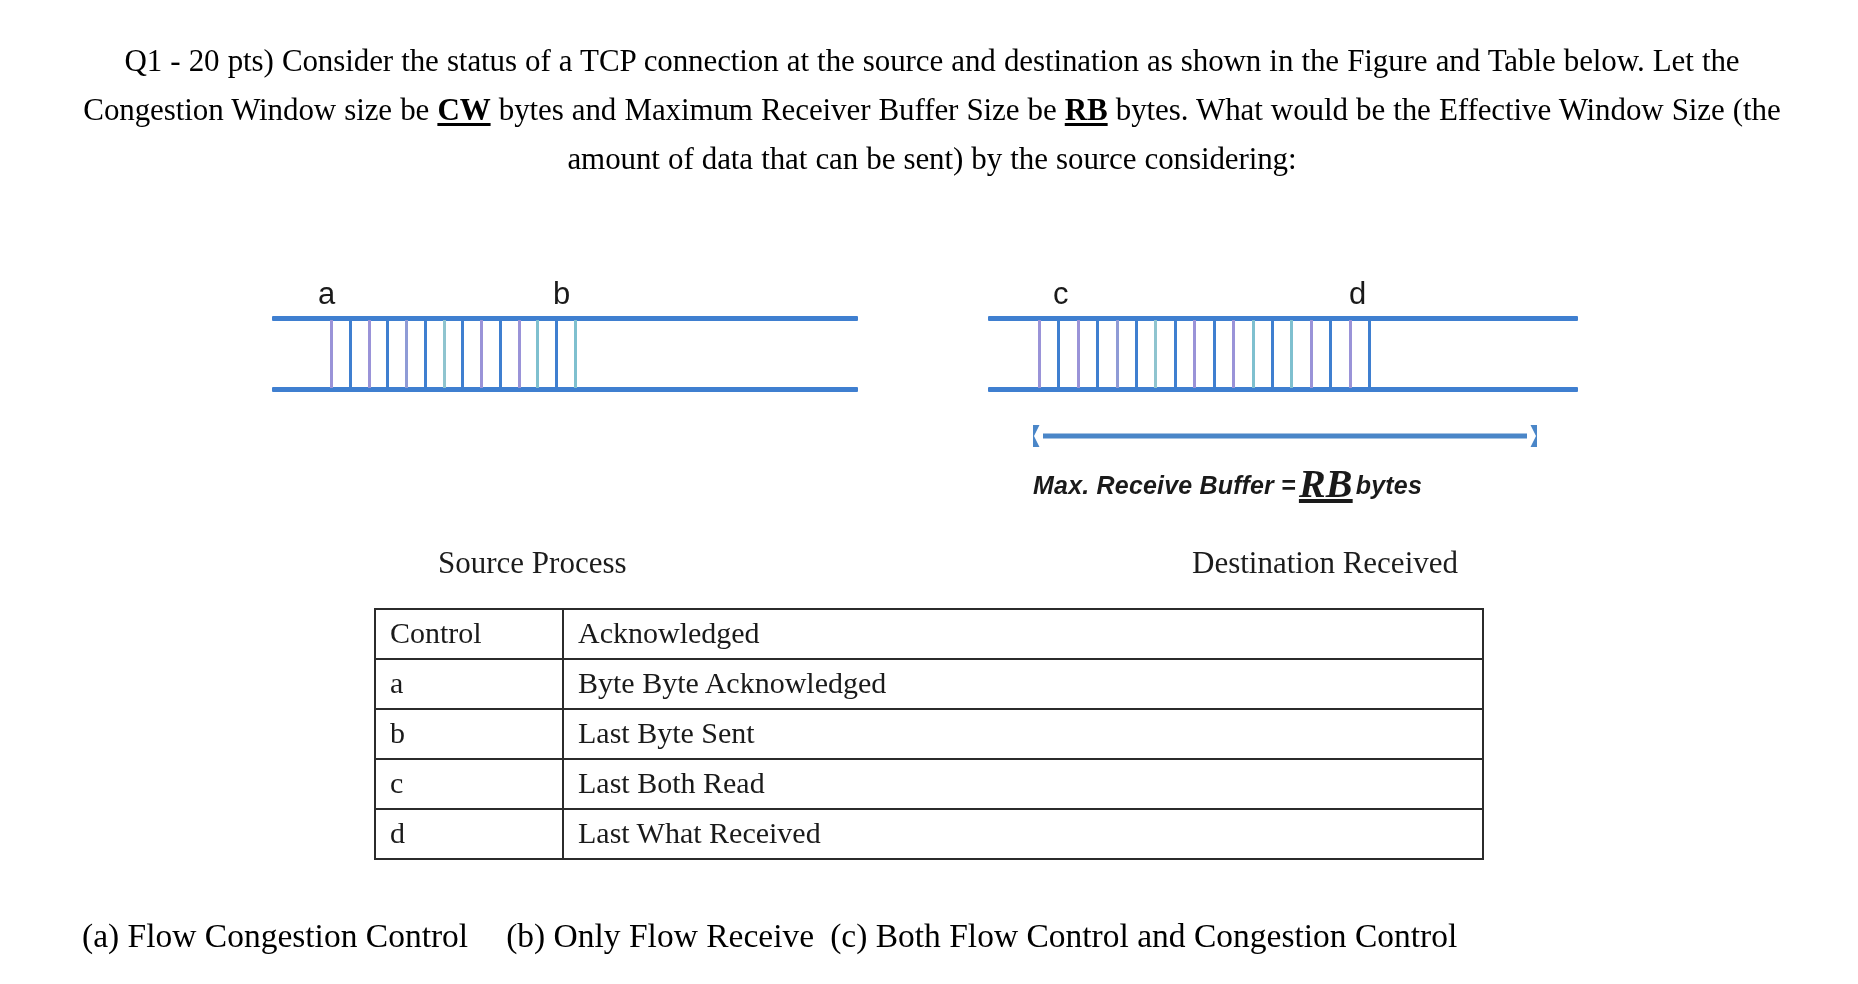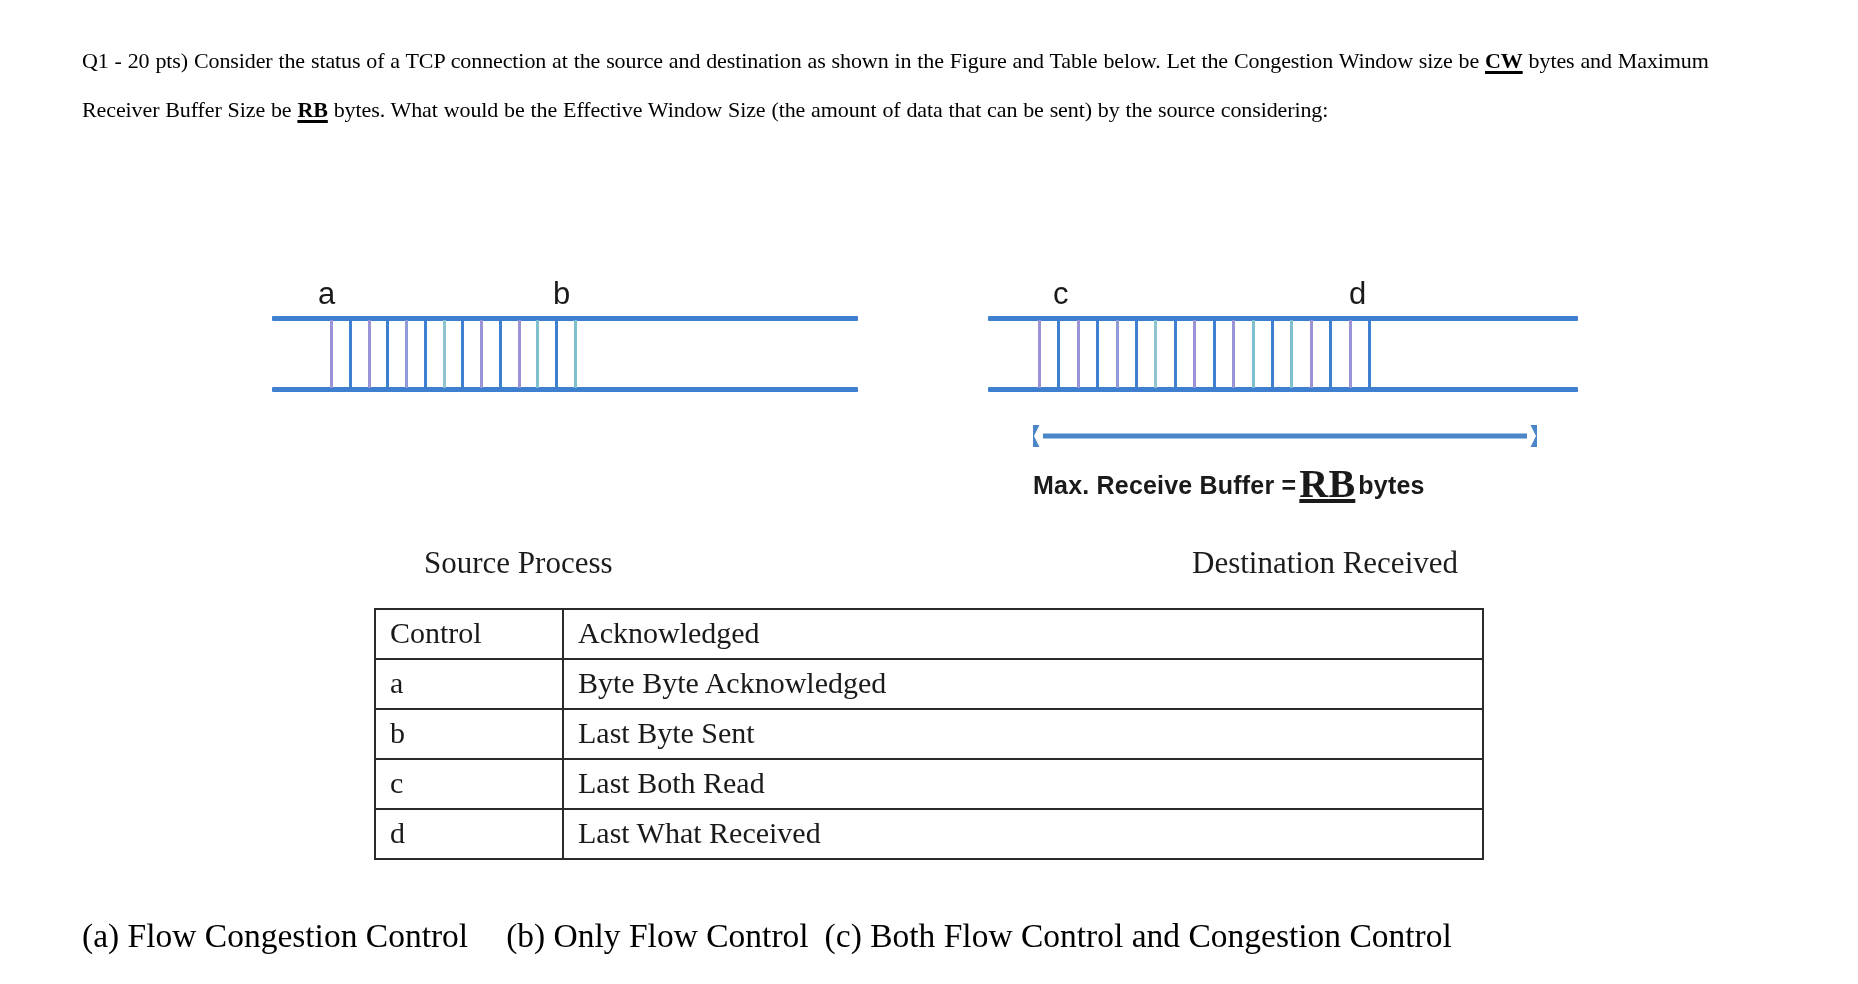--- a/index.html
+++ b/index.html
@@ -17,23 +17,23 @@
     color: #000000;
   }
 
   
   #question-block {
     position: absolute;
     left: 82px;
     top: 36px;
     width: 1700px;
     font-family: "Liberation Serif", serif;
-    font-size: 22px;
+    font-size: 31px;
     line-height: 49px;
-    text-align: left;
+    text-align: center;
     letter-spacing: -0.1px;
     word-spacing: 0.5px;
   }
   .emph {
     font-weight: bold;
     text-decoration: underline;
     text-underline-offset: 3px;
     text-decoration-thickness: 3px;
   }
 
@@ -104,20 +104,21 @@
   #buffer-text {
     position: absolute;
     left: 1033px;
     top: 460px;
     font-family: "Liberation Sans", sans-serif;
     font-weight: bold;
     font-size: 25px;
     color: #1a1a1a;
     white-space: nowrap;
     letter-spacing: 0.2px;
+    font-style: italic;
   }
   #buffer-text .rb {
     font-family: "Liberation Serif", serif;
     font-size: 40px;
     font-weight: bold;
     text-decoration: underline;
     text-underline-offset: 2px;
     text-decoration-thickness: 4px;
     vertical-align: -3px;
     padding: 0 3px;
@@ -180,21 +181,21 @@
         <div class="tick" style="left: 61.5385%; background: rgb(154, 147, 216);"></div>
         <div class="tick" style="left: 69.2308%; background: rgb(63, 127, 208);"></div>
         <div class="tick" style="left: 76.9231%; background: rgb(154, 147, 216);"></div>
         <div class="tick" style="left: 84.6154%; background: rgb(127, 192, 207);"></div>
         <div class="tick" style="left: 92.3077%; background: rgb(63, 127, 208);"></div>
         <div class="tick" style="left: 100%; background: rgb(127, 192, 207);"></div>
       </div>
   </div>
   <div class="marker-label" style="left:318px; top:278px;">a</div>
   <div class="marker-label" style="left:553px; top:278px;">b</div>
-  <div class="fig-caption" style="left:424px; top:545px;">Source Process</div>
+  <div class="fig-caption" style="left:438px; top:545px;">Source Process</div>
 
   <div class="strip" id="dest-strip" style="left:988px; top:316px; width:590px; height:76px;">
     <div class="rail top"></div>
     <div class="rail bot"></div>
     <div class="ticks" id="dest-ticks" style="left:50px; width:330px;">
         <div class="tick" style="left: 0%; background: rgb(154, 147, 216);"></div>
         <div class="tick" style="left: 5.88235%; background: rgb(63, 127, 208);"></div>
         <div class="tick" style="left: 11.7647%; background: rgb(154, 147, 216);"></div>
         <div class="tick" style="left: 17.6471%; background: rgb(63, 127, 208);"></div>
         <div class="tick" style="left: 23.5294%; background: rgb(143, 155, 214);"></div>
@@ -257,13 +258,13 @@
       <td>c</td>
       <td>Last Both Read</td>
     </tr>
     <tr>
       <td>d</td>
       <td>Last What Received</td>
     </tr>
   </tbody>
 </table>
 
-<div id="choices"><span class="choice">(a) Flow Congestion Control</span><span class="gap-wide"></span><span class="choice">(b) Only Flow Control</span><span class="gap-narrow"></span><span class="choice">(c) Both Flow Control and Congestion Control</span></div>
+<div id="choices"><span class="choice">(a) Flow Congestion Control</span><span class="gap-wide"></span><span class="choice">(b) Only Flow Receive</span><span class="gap-narrow"></span><span class="choice">(c) Both Flow Control and Congestion Control</span></div>
 
 </body></html>

